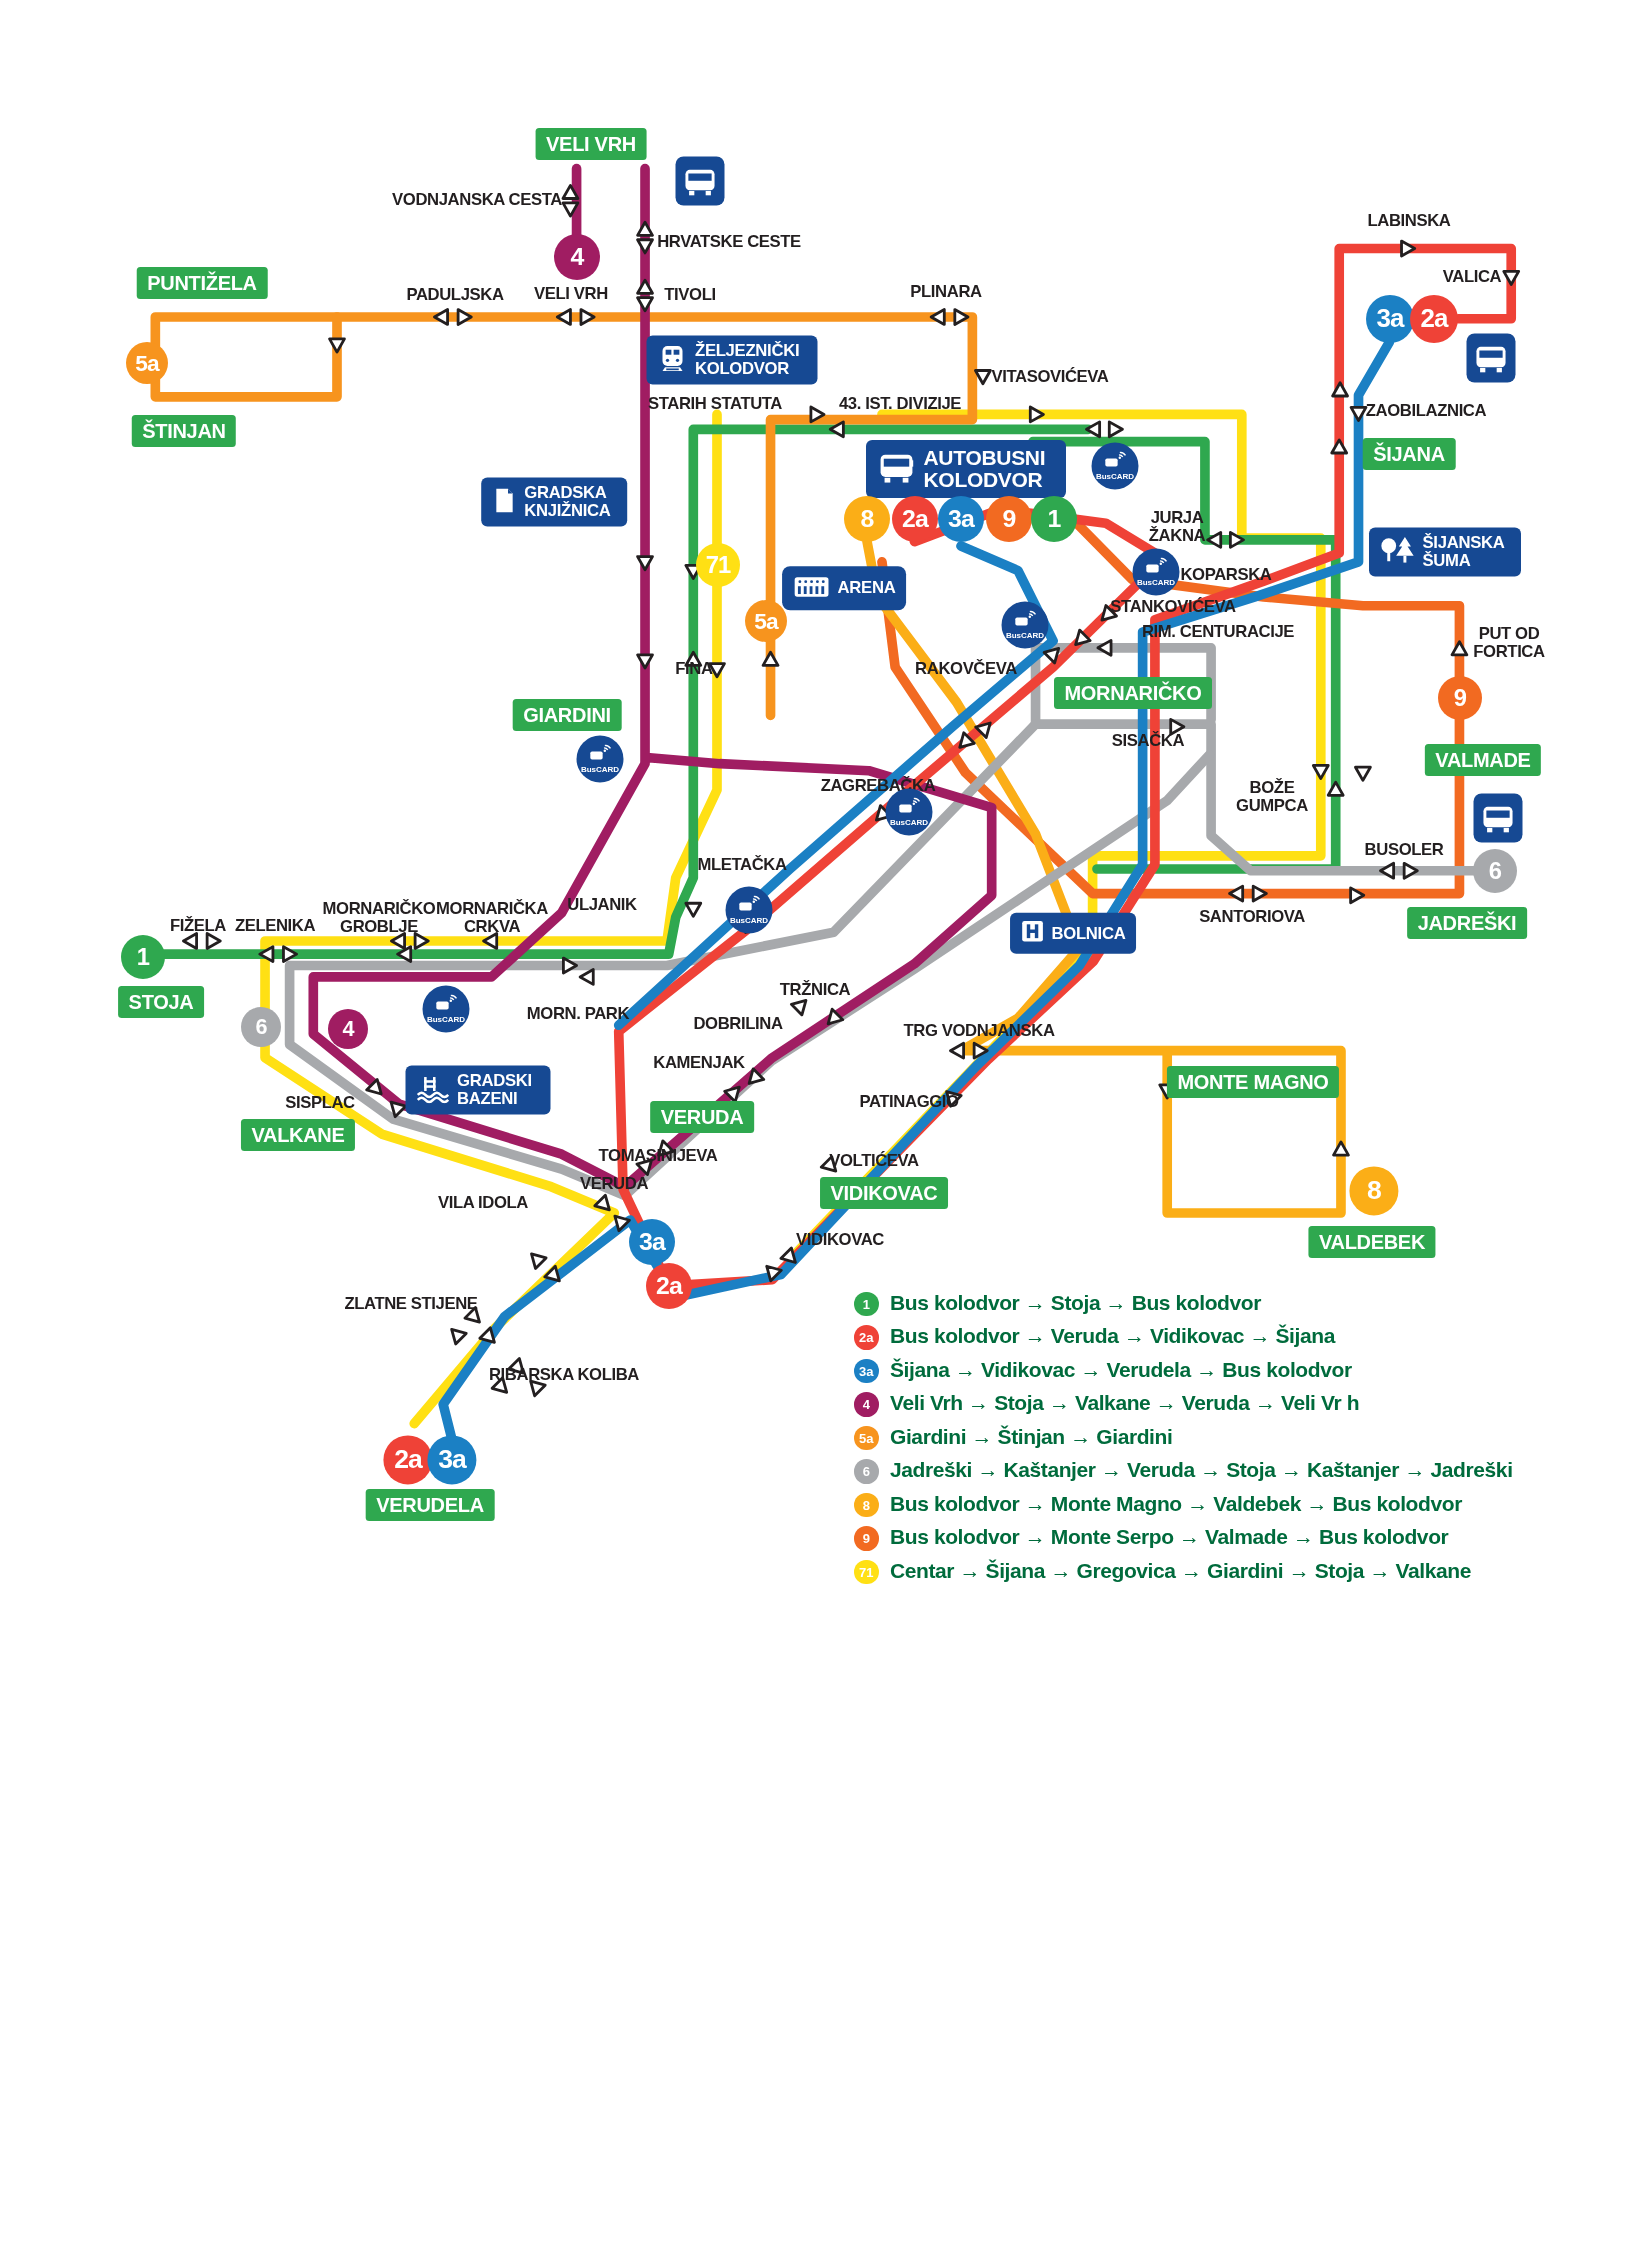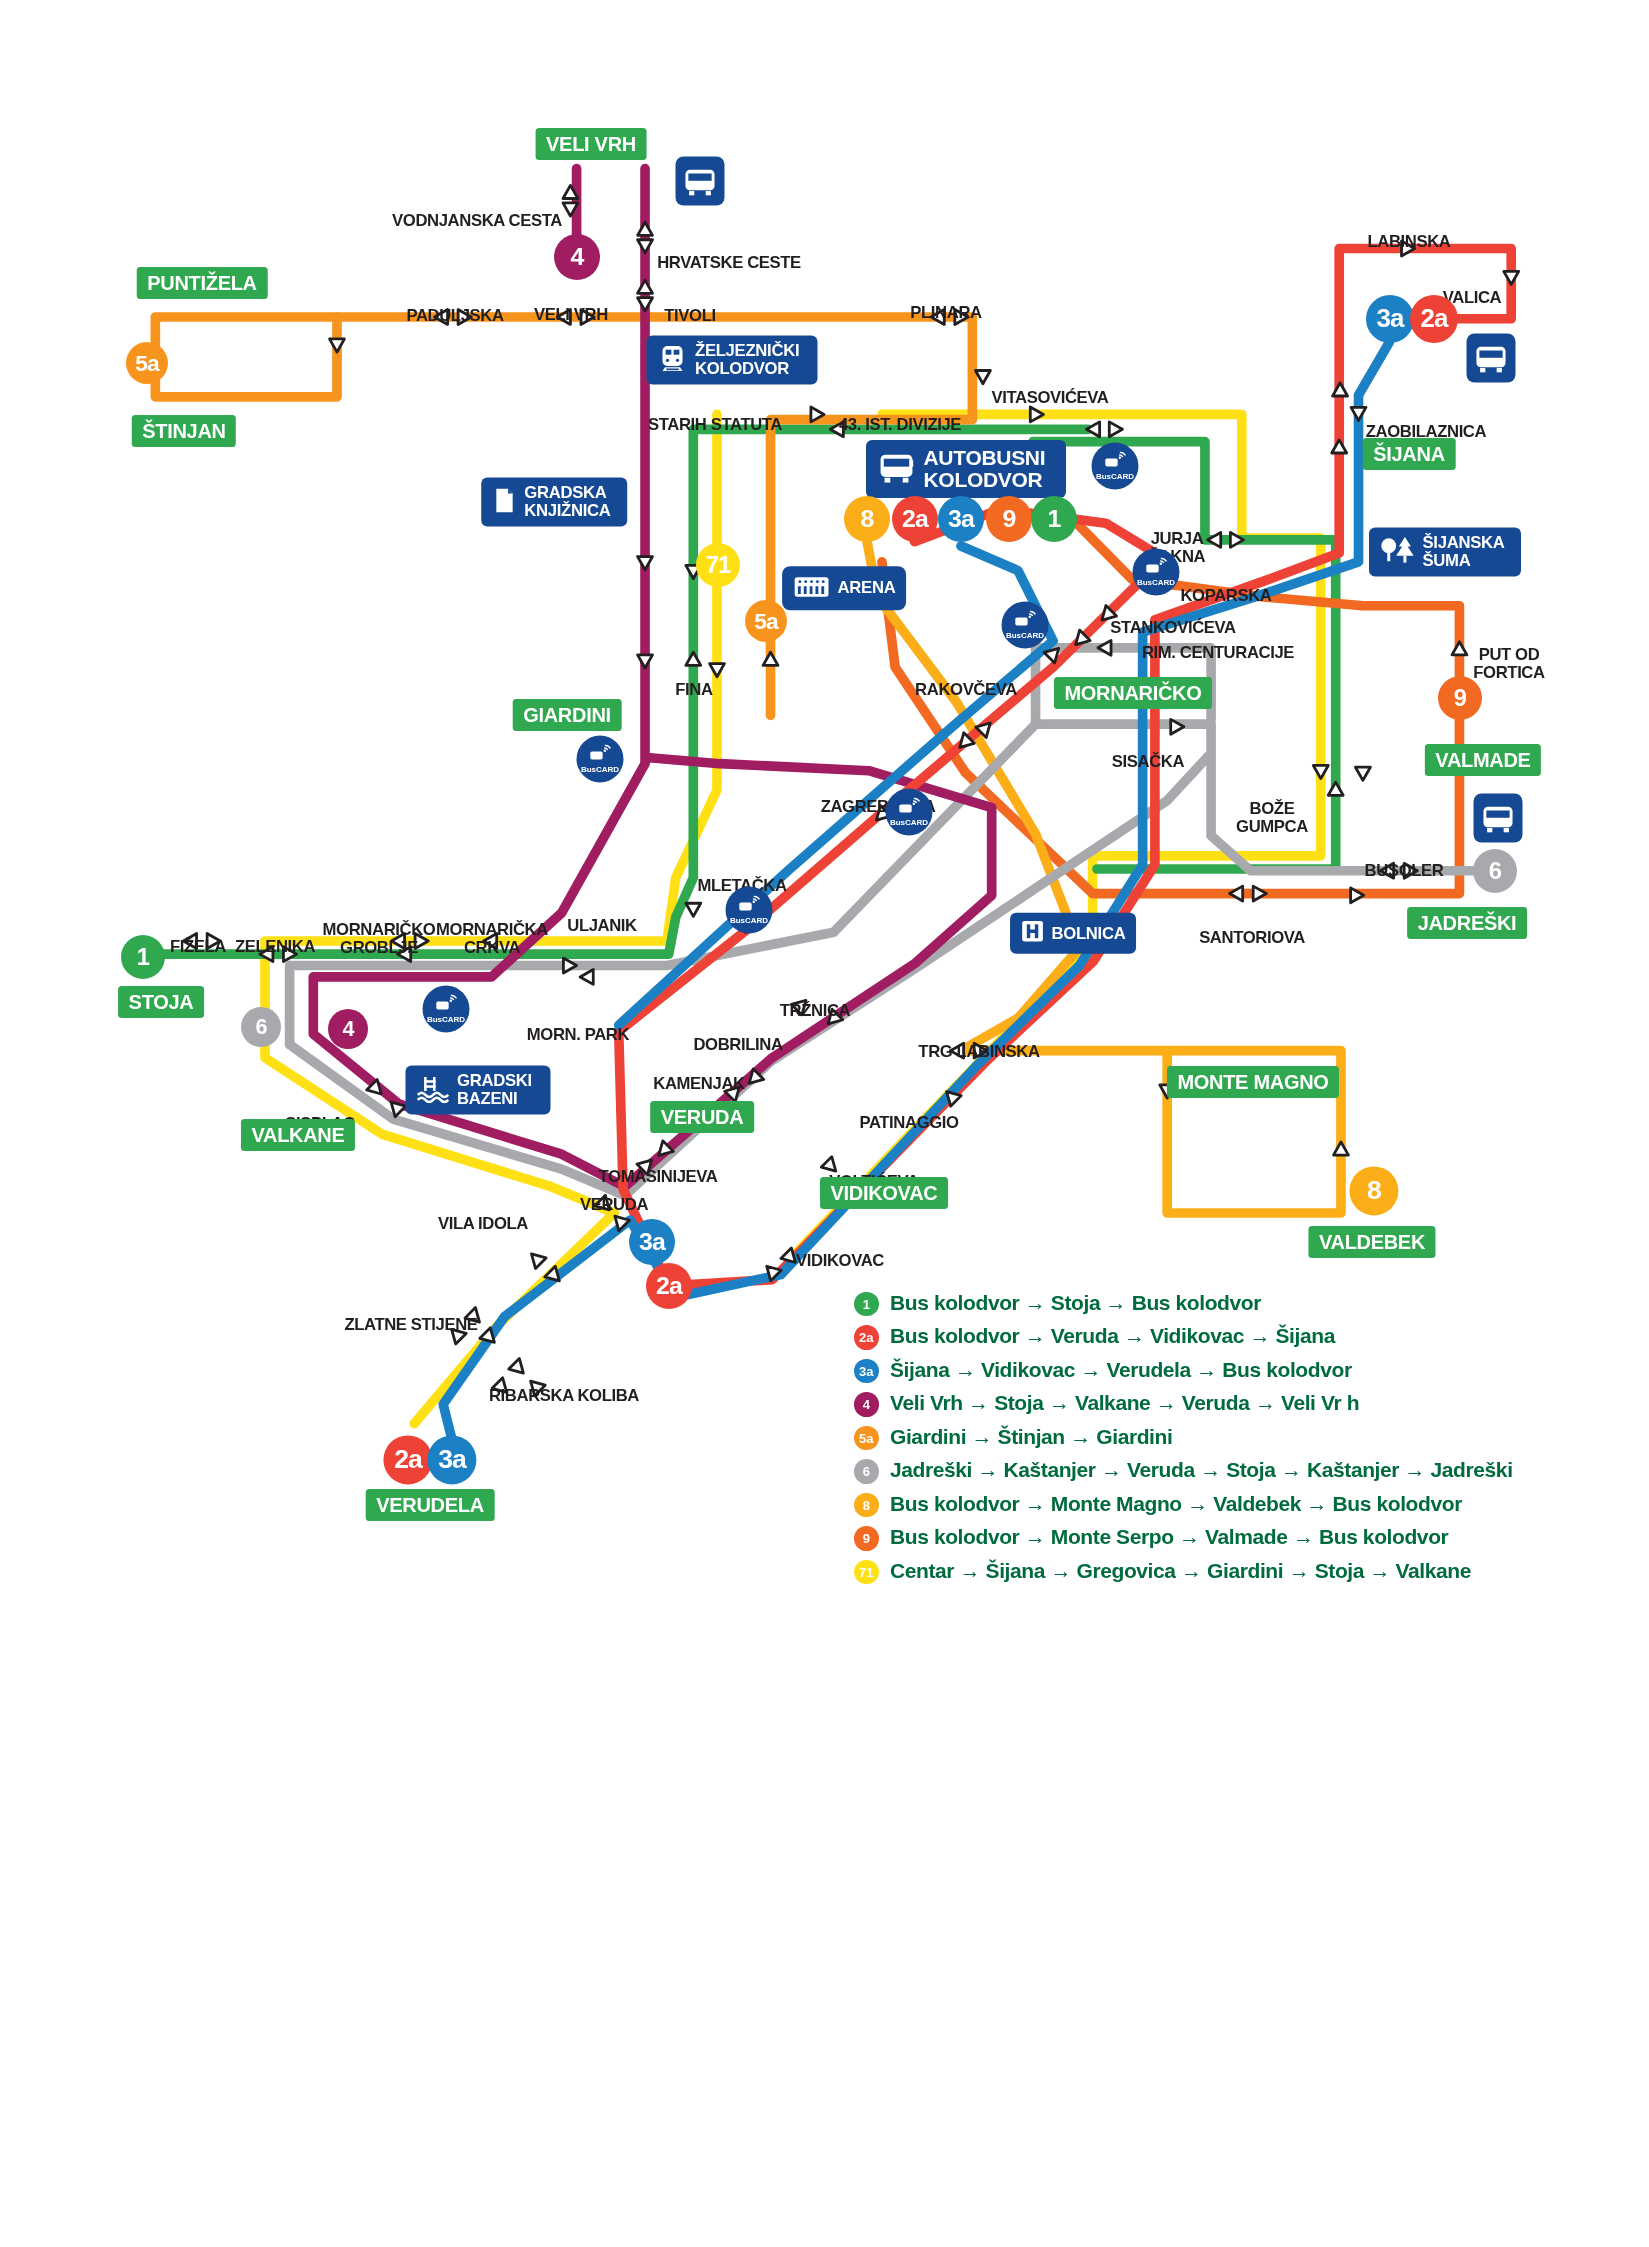--- a/index.html
+++ b/index.html
@@ -2,21 +2,21 @@
 <html style="font-size:14px"><head>
 <meta charset="utf-8">
 <style>
   html,body{margin:0;padding:0;background:#fff;}
   #map-root{position:relative;width:1649px;height:2247px;background:#fff;overflow:hidden;
     font-family:"Liberation Sans",sans-serif;}
   #routes{position:absolute;left:0;top:0;}
   .layer{position:absolute;left:0;top:0;width:0;height:0;}
   .stop-label{position:absolute;left:var(--x);top:var(--y);transform:translate(-50%,-50%);
     font:700 16.7px/1.05 "Liberation Sans",sans-serif;color:#231F20;letter-spacing:-0.4px;
-    text-align:center;white-space:nowrap;z-index:30;margin-top:21px;}
+    text-align:center;white-space:nowrap;z-index:30;}
   .stop-label.wrap{white-space:normal;width:var(--w);}
   .badge-green{position:absolute;left:var(--x);top:var(--y);transform:translate(-50%,-50%);
     background:#2FA84F;color:#fff;font:700 20px/1 "Liberation Sans",sans-serif;
     padding:6.1px 10.5px;border-radius:3.5px;white-space:nowrap;z-index:40;letter-spacing:-0.3px;}
   .line-circle{position:absolute;left:var(--x);top:var(--y);transform:translate(-50%,-50%);
     width:calc(var(--r)*2);height:calc(var(--r)*2);border-radius:50%;background:var(--c);
     color:#fff;display:flex;align-items:center;justify-content:center;
     font:700 calc(var(--r)*1.08)/1 "Liberation Sans",sans-serif;letter-spacing:-0.9px;z-index:45;}
   .buscard{position:absolute;left:var(--x);top:var(--y);transform:translate(-50%,-50%);
     width:47px;height:47px;border-radius:50%;background:#164993;color:#fff;display:flex;
@@ -188,21 +188,21 @@
       <div class="stop-label" style="--x: 198px; --y: 926px;">FIŽELA</div>
       <div class="stop-label" style="--x: 275px; --y: 926px;">ZELENIKA</div>
       <div class="stop-label" style="--x: 578px; --y: 1014px;">MORN. PARK</div>
       <div class="stop-label" style="--x: 815px; --y: 990px;">TRŽNICA</div>
       <div class="stop-label" style="--x: 738px; --y: 1024px;">DOBRILINA</div>
       <div class="stop-label" style="--x: 699px; --y: 1063px;">KAMENJAK</div>
       <div class="stop-label" style="--x: 320px; --y: 1103px;">SISPLAC</div>
       <div class="stop-label" style="--x: 658px; --y: 1156px;">TOMASINIJEVA</div>
       <div class="stop-label" style="--x: 614px; --y: 1184px;">VERUDA</div>
       <div class="stop-label" style="--x: 483px; --y: 1203px;">VILA IDOLA</div>
-      <div class="stop-label" style="--x: 979px; --y: 1031px;">TRG LABINSKA</div>
+      <div class="stop-label" style="--x: 979px; --y: 1031px;">TRG VODNJANSKA</div>
       <div class="stop-label" style="--x: 909px; --y: 1102px;">PATINAGGIO</div>
       <div class="stop-label" style="--x: 874px; --y: 1161px;">VOLTIĆEVA</div>
       <div class="stop-label" style="--x: 840px; --y: 1240px;">VIDIKOVAC</div>
       <div class="stop-label" style="--x: 411px; --y: 1304px;">ZLATNE STIJENE</div>
       <div class="stop-label" style="--x: 564px; --y: 1375px;">RIBARSKA KOLIBA</div>
     </div>
 
   <div class="layer">
 
   <div class="badge-green" style="--x: 202px; --y: 283px;">PUNTIŽELA</div>

